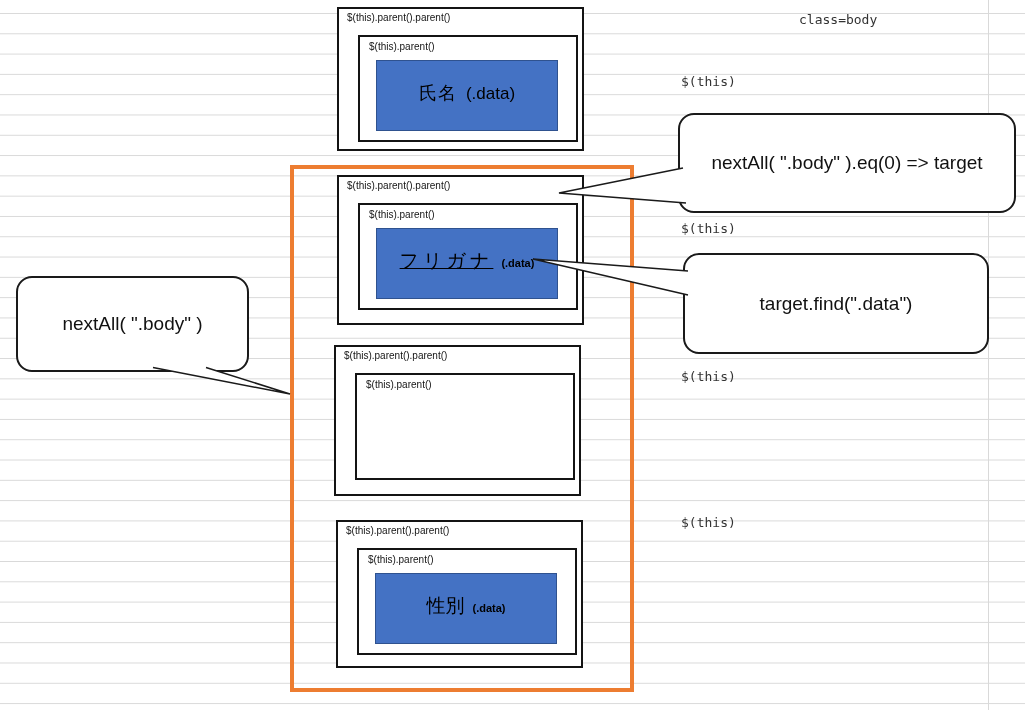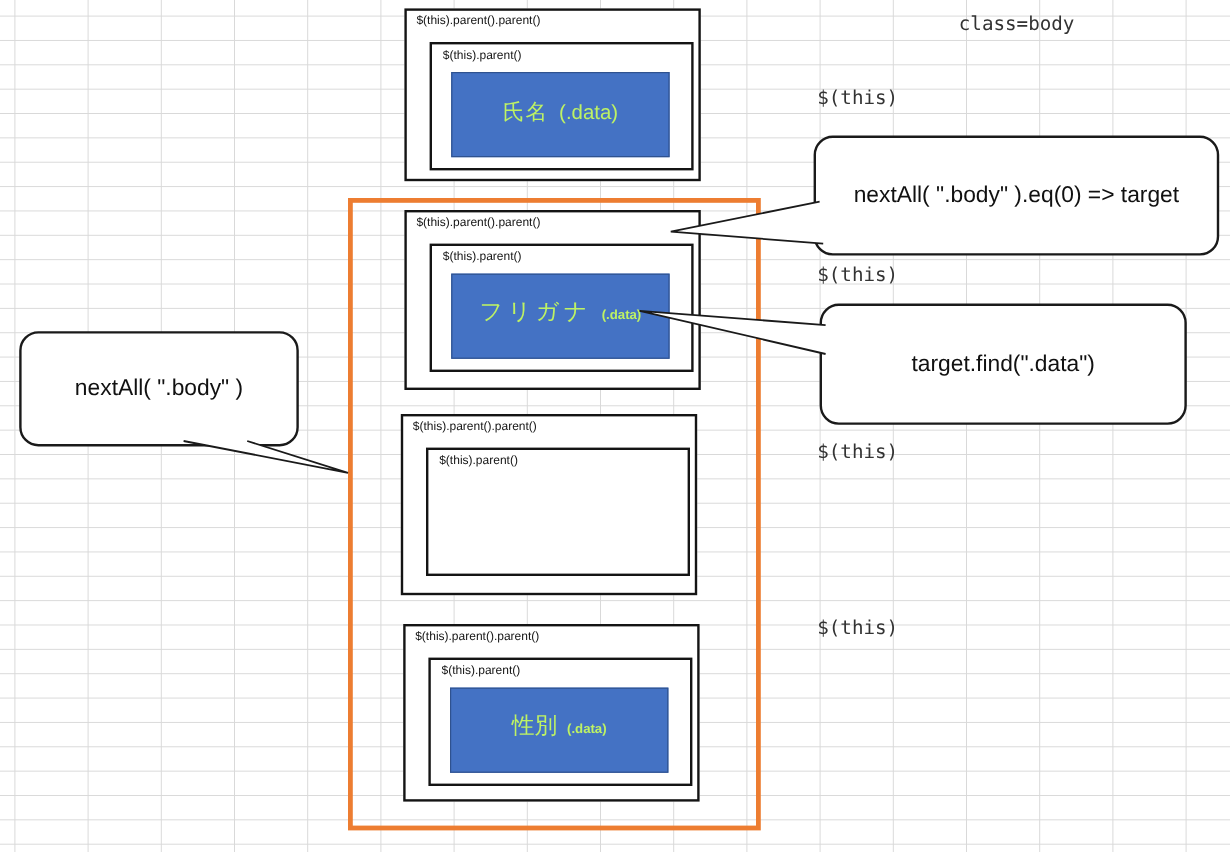--- a/index.html
+++ b/index.html
@@ -16,42 +16,42 @@
       linear-gradient(to bottom, var(--grid-line) 1px, transparent 1px);
     background-size:61px 20.3px;
     background-position:12px 13px;
     font-family:"Liberation Sans", sans-serif;
     color:#111;
   }
   
   .cell-text{
     position:absolute;
     font-family:"DejaVu Sans Mono", monospace;
-    font-size:16px;color:#333;white-space:pre;line-height:14px;
+    font-size:13px;color:#333;white-space:pre;line-height:14px;
   }
   
   .frame{
     position:absolute;left:290px;top:165px;width:344px;height:527px;
     border:4px solid var(--highlight-frame);box-sizing:border-box;background:transparent;
   }
   
   .group{position:absolute;background:#fff;border:2px solid #141414;box-sizing:content-box;}
   .shape-label{position:absolute;left:8px;top:3px;font-size:10px;color:#141414;white-space:nowrap;}
   .inner{position:absolute;left:19px;top:26px;width:216px;height:103px;border:2px solid #141414;background:#fff;}
   .inner .shape-label{left:9px;top:4px;}
   .data-box{
     position:absolute;left:37px;top:51px;width:180px;height:69px;
     background:var(--data-box-fill);border:1.5px solid var(--data-box-border);
-    text-align:center;line-height:64px;color:#bef264;white-space:nowrap;
+    text-align:center;line-height:64px;color:#000000;white-space:nowrap;
   }
   .data-box .jp{font-size:19px;}
   .data-box .suffix{font-size:11px;font-weight:bold;margin-left:8px;}
   .group.g1 .jp{font-size:18px;letter-spacing:1px;}
   .group.g1 .suffix{font-size:17px;font-weight:normal;margin-left:9px;}
-  .group.g2 .jp{letter-spacing:4px;}
+  .group.g2 .jp{letter-spacing:4px;text-decoration:underline;}
   
   .bubble{
     position:absolute;background:#fff;border:2px solid #1a1a1a;border-radius:16px;
     display:flex;align-items:center;justify-content:center;
     font-size:19px;color:#111;white-space:nowrap;
   }
   .bubble.b1{left:678px;top:113px;width:334px;height:96px;}
   .bubble.b2{left:683px;top:253px;width:302px;height:97px;}
   .bubble.b3{left:16px;top:276px;width:229px;height:92px;}
   

